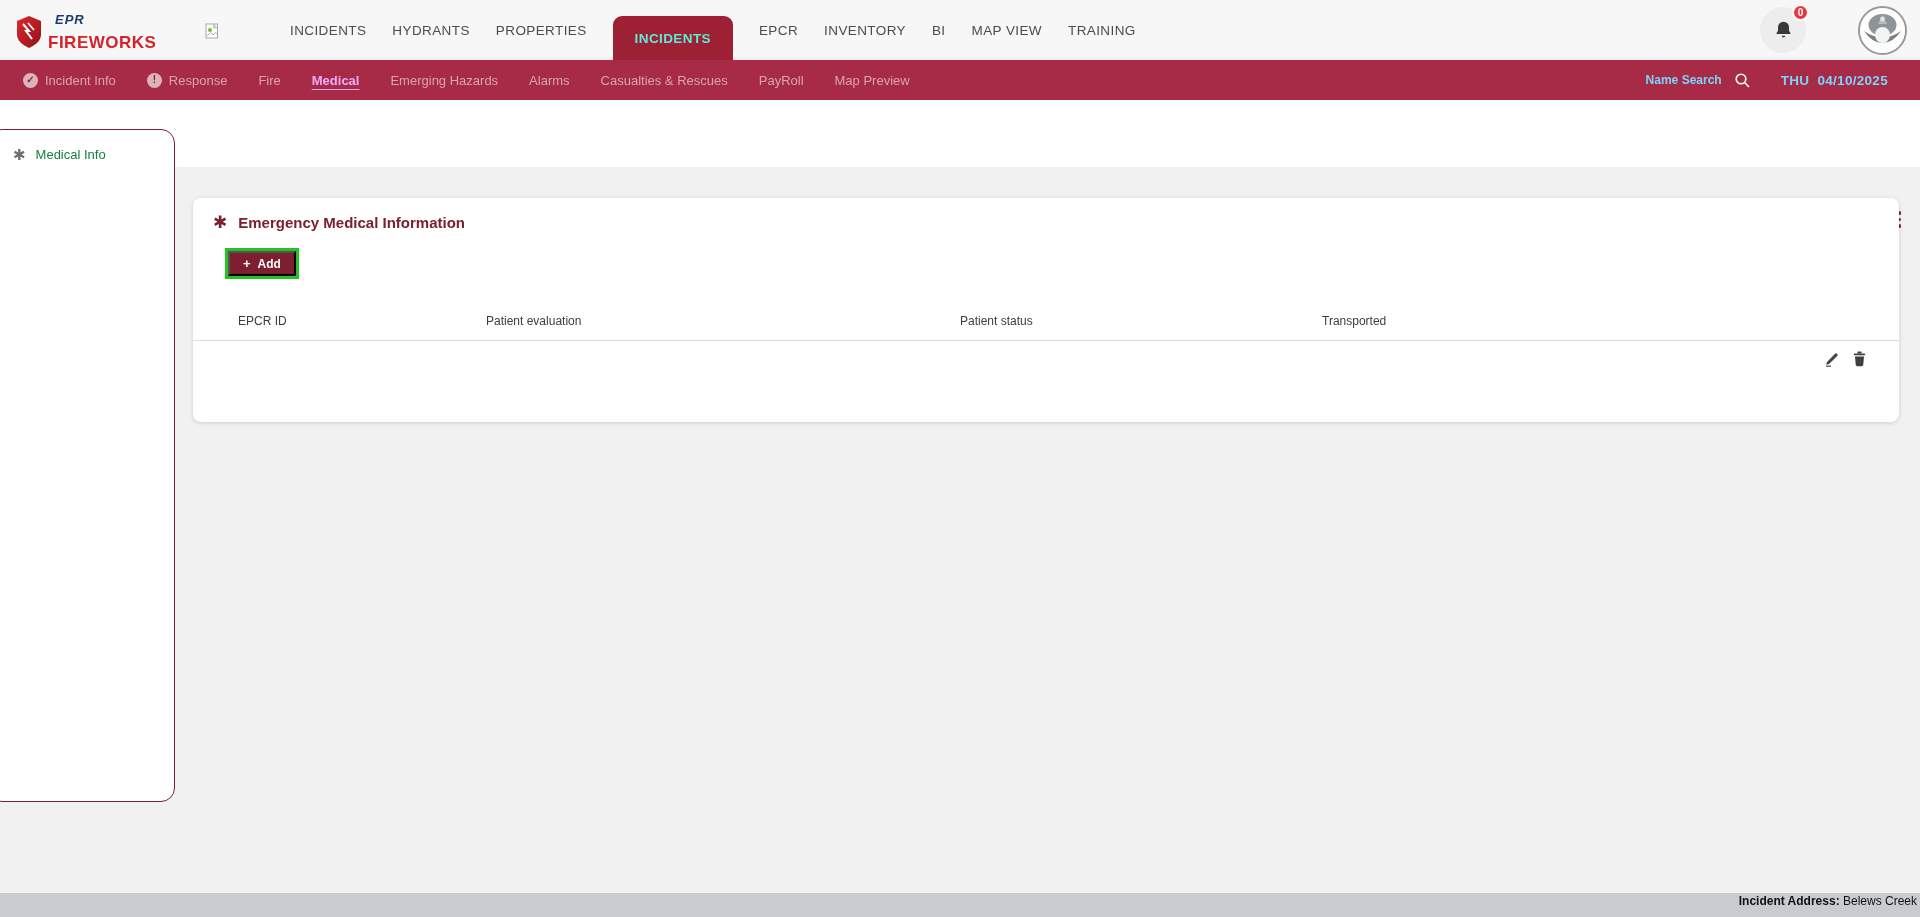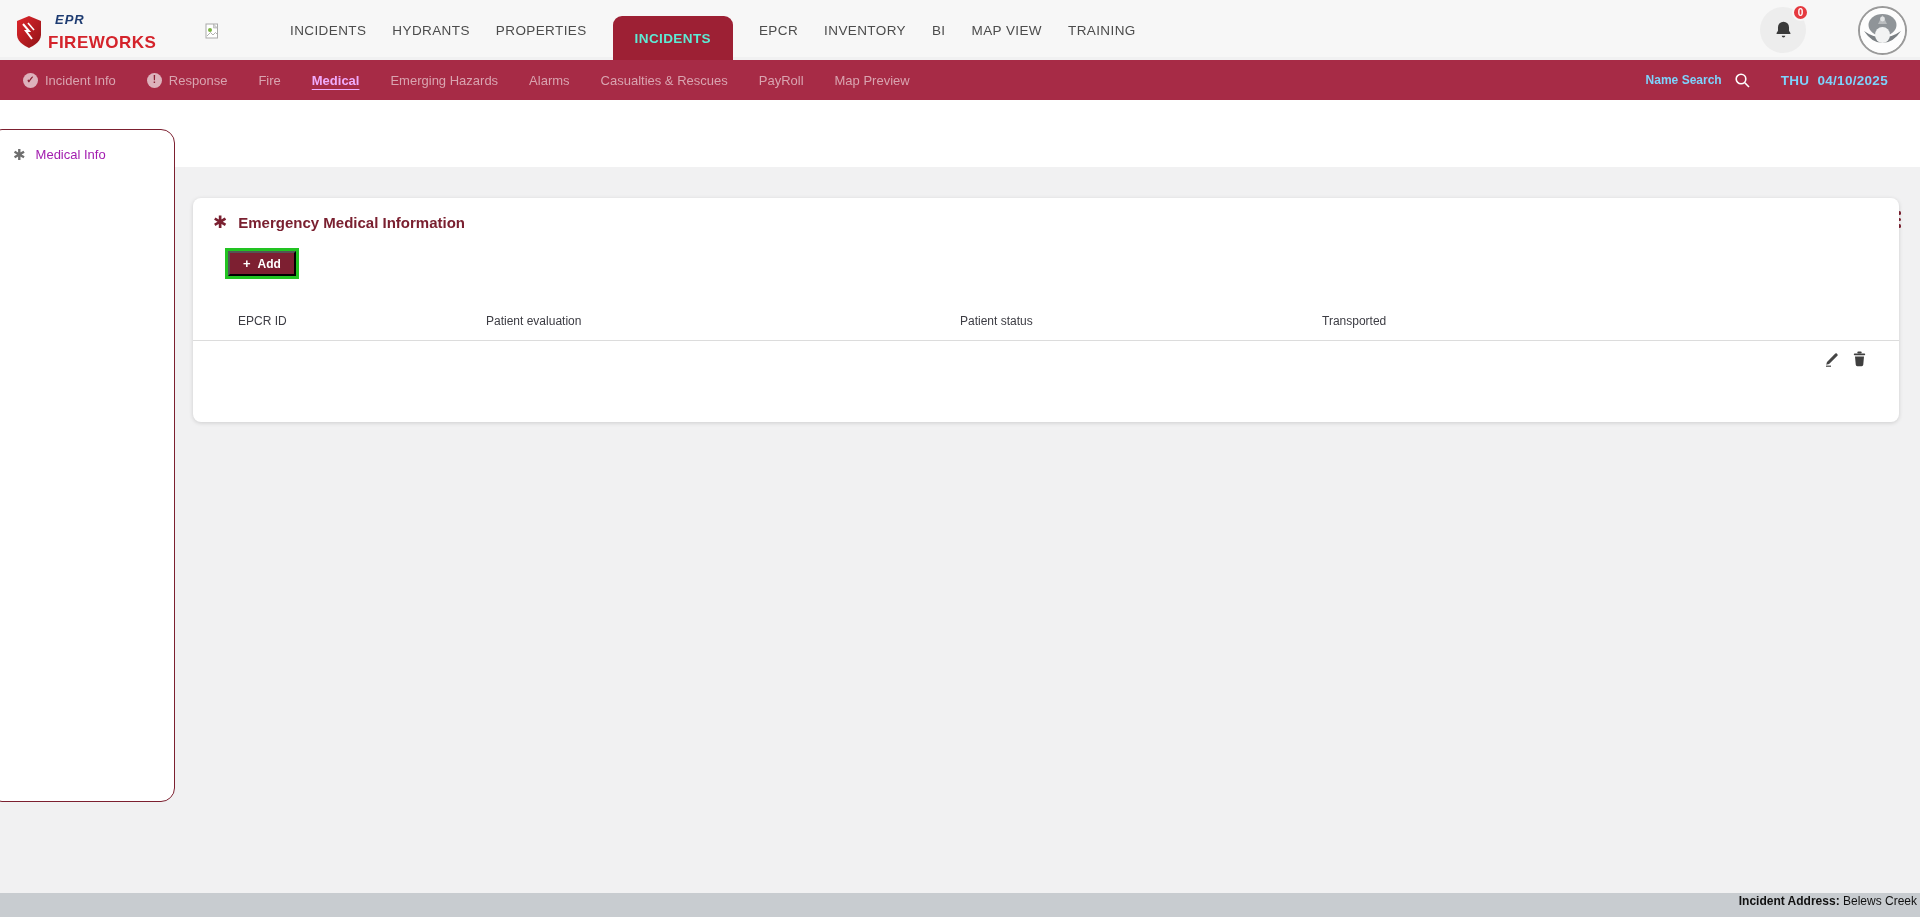--- a/index.html
+++ b/index.html
@@ -57,21 +57,21 @@
   .info-cell { flex:1; display:flex; align-items:center; height:100%; padding-left:12px; border-left:1px solid #d9d9d9; overflow:hidden; }
   .info-cell:first-child { border-left:none; }
   .info-label { font-size:12.5px; font-weight:700; color:#771f2e; white-space:nowrap; }
   .info-value { font-size:12.5px; color:#45454b; margin-left:9px; white-space:nowrap; }
 
   
   .sidebar { position:absolute; left:-12px; top:129px; width:187px; height:673px; background:#fff;
     border:1.5px solid #7c2030; border-radius:14px; z-index:5; }
   .sidebar-item { display:flex; align-items:center; gap:10px; padding:17px 0 0 24px; cursor:pointer; }
   .sidebar-item .ast { color:#6e6e6e; font-size:15px; line-height:1; }
-  .sidebar-item .lbl { color:#a21caf; font-size:13px; }
+  .sidebar-item .lbl { color:#15803d; font-size:13px; }
 
   
   .card { position:absolute; left:193px; top:198px; width:1706px; height:224px; background:#fff; border-radius:8px;
     box-shadow:0 1px 4px rgba(0,0,0,.15); }
   .card-title { position:absolute; left:20px; top:16px; display:flex; align-items:center; gap:11px; }
   .card-title .ast { color:#7a2030; font-size:17px; line-height:1; }
   .card-title .txt { color:#7a2030; font-size:15px; font-weight:700; }
   .add-outline { position:absolute; left:32px; top:50px; border:3px solid #22c322; display:inline-block; }
   .add-btn { height:25px; background:#7d1f31; color:#fff; display:flex; align-items:center; gap:7px; padding:0 13px;
     font-size:12px; font-weight:700; cursor:pointer; }

